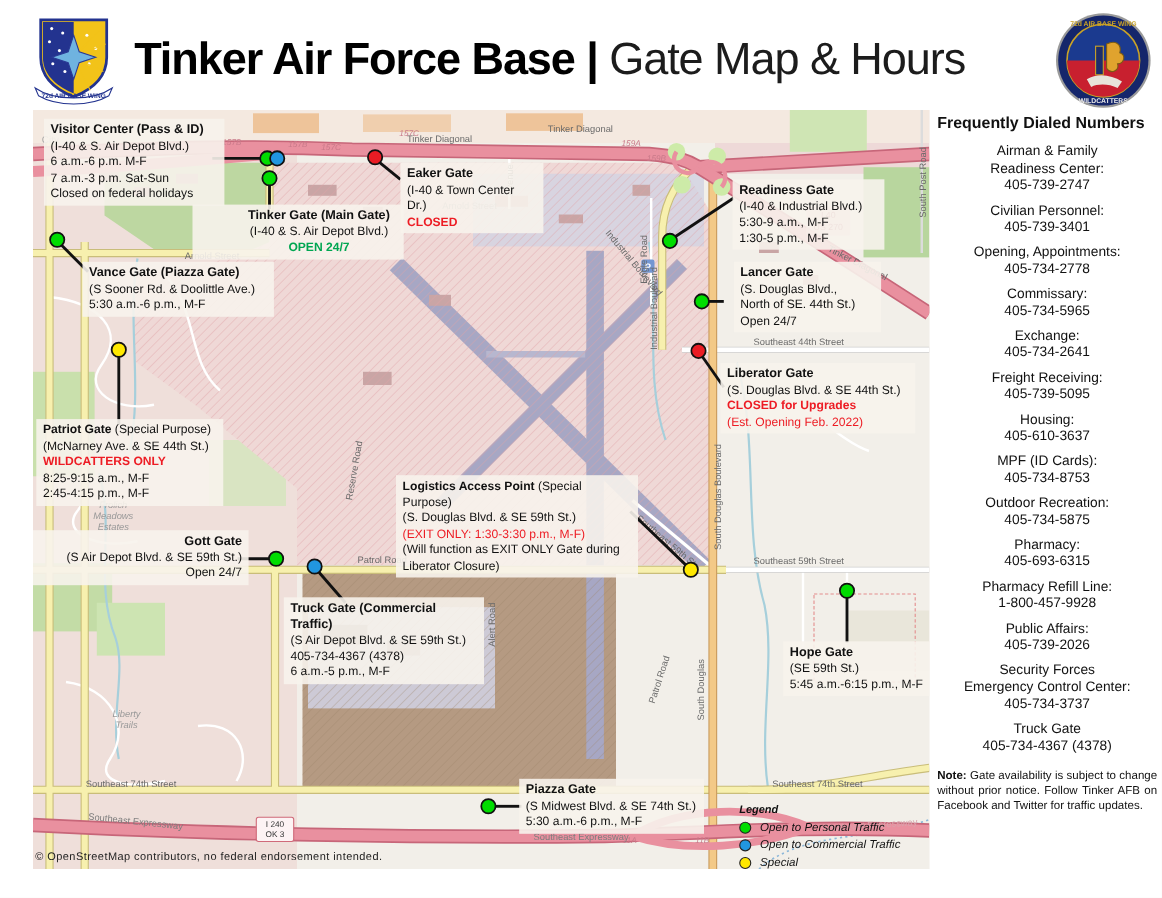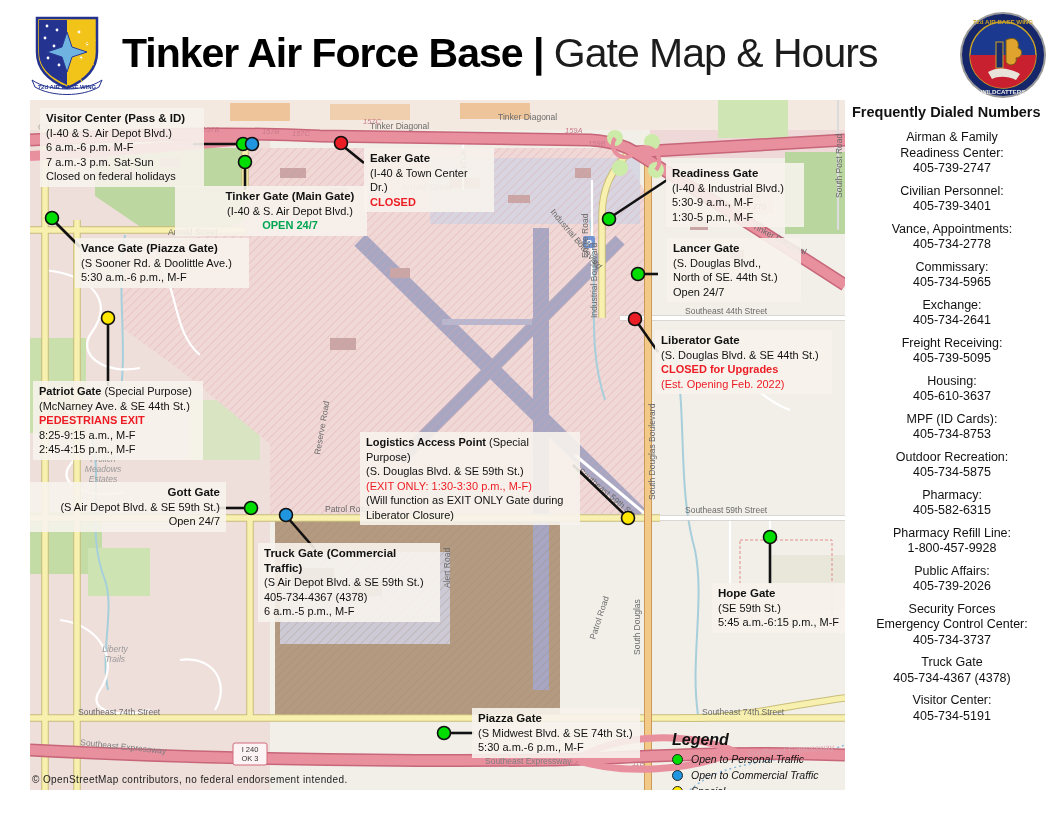--- a/index.html
+++ b/index.html
@@ -17,21 +17,21 @@
   
   .callout{position:absolute;background:rgba(247,243,236,0.90);padding:3px 6px;font-size:11px;line-height:14.5px;color:#111;}
   .callout .t{font-weight:bold;font-size:11.5px;}
   .green-b{color:#00a651;font-weight:bold;}
   .red-b{color:#ed1c24;font-weight:bold;}
   .red-n{color:#ed1c24;}
   .center{text-align:center;padding-left:44px;}
   .right{text-align:right;}
   
   .legend{position:absolute;left:642px;top:631px;width:175px;font-size:10.5px;color:#111;}
-  .legend .lt{font-weight:bold;font-style:italic;font-size:16px;margin-bottom:4px;}
+  .legend .lt{font-weight:bold;font-style:italic;font-size:10px;margin-bottom:4px;}
   .legend .li{display:flex;align-items:center;margin-bottom:4px;font-style:italic;}
   .legend .dot{width:9px;height:9px;border-radius:50%;border:1px solid #222;margin-right:8px;flex:0 0 auto;}
   .d-green{background:#00dd00;}
   .d-blue{background:#2196e0;}
   .d-yellow{background:#ffe800;}
   .attribution{position:absolute;left:2px;top:674px;font-size:10px;color:#222;letter-spacing:.4px;text-align:right;}
   
   .sidebar{position:absolute;left:852px;top:104px;width:200px;color:#111;}
   .sb-title{font-weight:bold;font-size:14.5px;margin-bottom:10px;}
   .sb-entry{text-align:center;font-size:12.5px;line-height:15.5px;margin-bottom:7px;white-space:pre-line;}
@@ -345,21 +345,21 @@
 
   <div class="callout" style="left:45px;top:138px;width:162px;">
     <div class="t">Vance Gate (Piazza Gate)</div>
     <div>(S Sooner Rd. &amp; Doolittle Ave.)</div>
     <div>5:30 a.m.-6 p.m., M-F</div>
   </div>
 
   <div class="callout" style="left:3px;top:281px;width:158px;">
     <div><b>Patriot Gate</b><span> (Special Purpose)</span></div>
     <div>(McNarney Ave. &amp; SE 44th St.)</div>
-    <div class="red-b">PEDESTRIANS EXIT</div>
+    <div class="red-b">WILDCATTERS ONLY</div>
     <div>8:25-9:15 a.m., M-F</div>
     <div>2:45-4:15 p.m., M-F</div>
   </div>
 
   <div class="callout" style="left:636px;top:63px;width:126px;">
     <div class="t">Readiness Gate</div>
     <div>(I-40 &amp; Industrial Blvd.)</div>
     <div>5:30-9 a.m., M-F</div>
     <div>1:30-5 p.m., M-F</div>
   </div>
@@ -431,40 +431,39 @@
   <div class="attribution">© OpenStreetMap  contributors, no federal endorsement intended.</div>
 </div>
 
 <div class="sidebar">
   <div class="sb-title">Frequently Dialed Numbers</div>
   <div class="sb-entry"><span>Airman &amp; Family
 Readiness Center:</span>
 <span>405-739-2747</span></div>
   <div class="sb-entry"><span>Civilian Personnel:</span>
 <span>405-739-3401</span></div>
-  <div class="sb-entry"><span>Vance, Appointments:</span>
+  <div class="sb-entry"><span>Opening, Appointments:</span>
 <span>405-734-2778</span></div>
   <div class="sb-entry"><span>Commissary:</span>
 <span>405-734-5965</span></div>
   <div class="sb-entry"><span>Exchange:</span>
 <span>405-734-2641</span></div>
   <div class="sb-entry"><span>Freight Receiving:</span>
 <span>405-739-5095</span></div>
   <div class="sb-entry"><span>Housing:</span>
 <span>405-610-3637</span></div>
   <div class="sb-entry"><span>MPF (ID Cards):</span>
 <span>405-734-8753</span></div>
   <div class="sb-entry"><span>Outdoor Recreation:</span>
 <span>405-734-5875</span></div>
   <div class="sb-entry"><span>Pharmacy:</span>
-<span>405-582-6315</span></div>
+<span>405-693-6315</span></div>
   <div class="sb-entry"><span>Pharmacy Refill Line:</span>
 <span>1-800-457-9928</span></div>
   <div class="sb-entry"><span>Public Affairs:</span>
 <span>405-739-2026</span></div>
   <div class="sb-entry"><span>Security Forces
 Emergency Control Center:</span>
 <span>405-734-3737</span></div>
   <div class="sb-entry"><span>Truck Gate</span>
 <span>405-734-4367 (4378)</span></div>
-  <div class="sb-entry"><span>Visitor Center:</span>
-<span>405-734-5191</span></div>
+  <div class="sb-note"><b>Note:</b><span> Gate availability is subject to change without prior notice. Follow Tinker AFB on Facebook and Twitter for traffic updates.</span></div>
 </div>
 
 </body></html>

